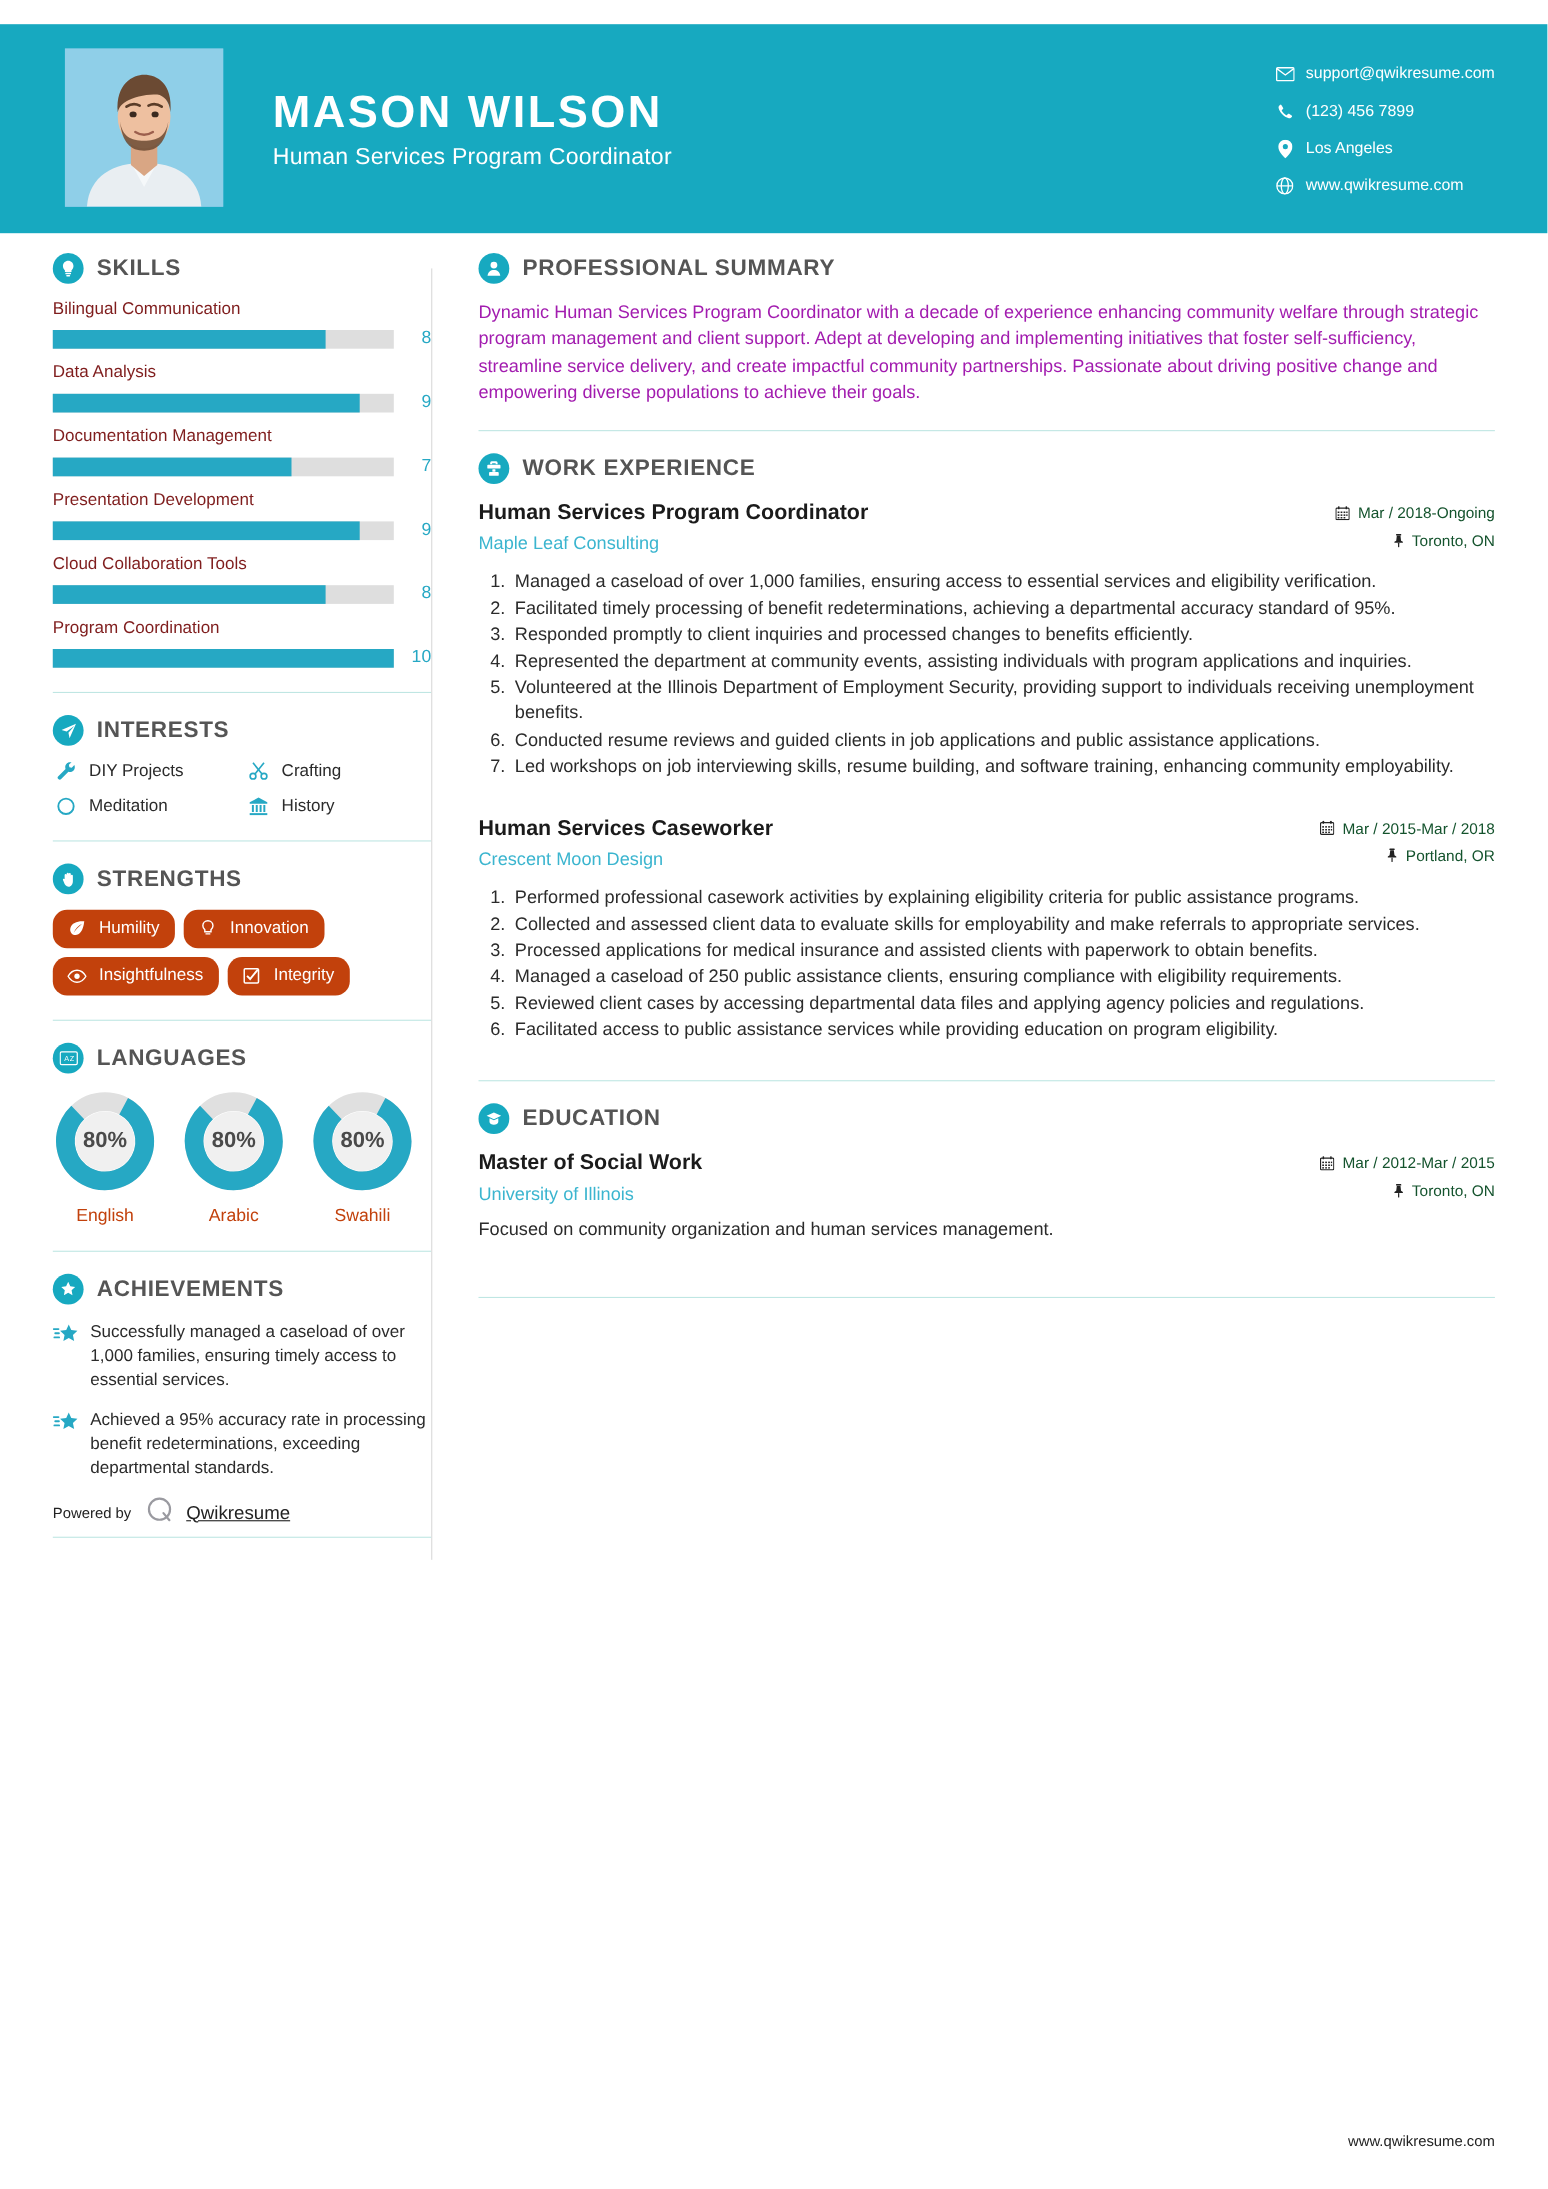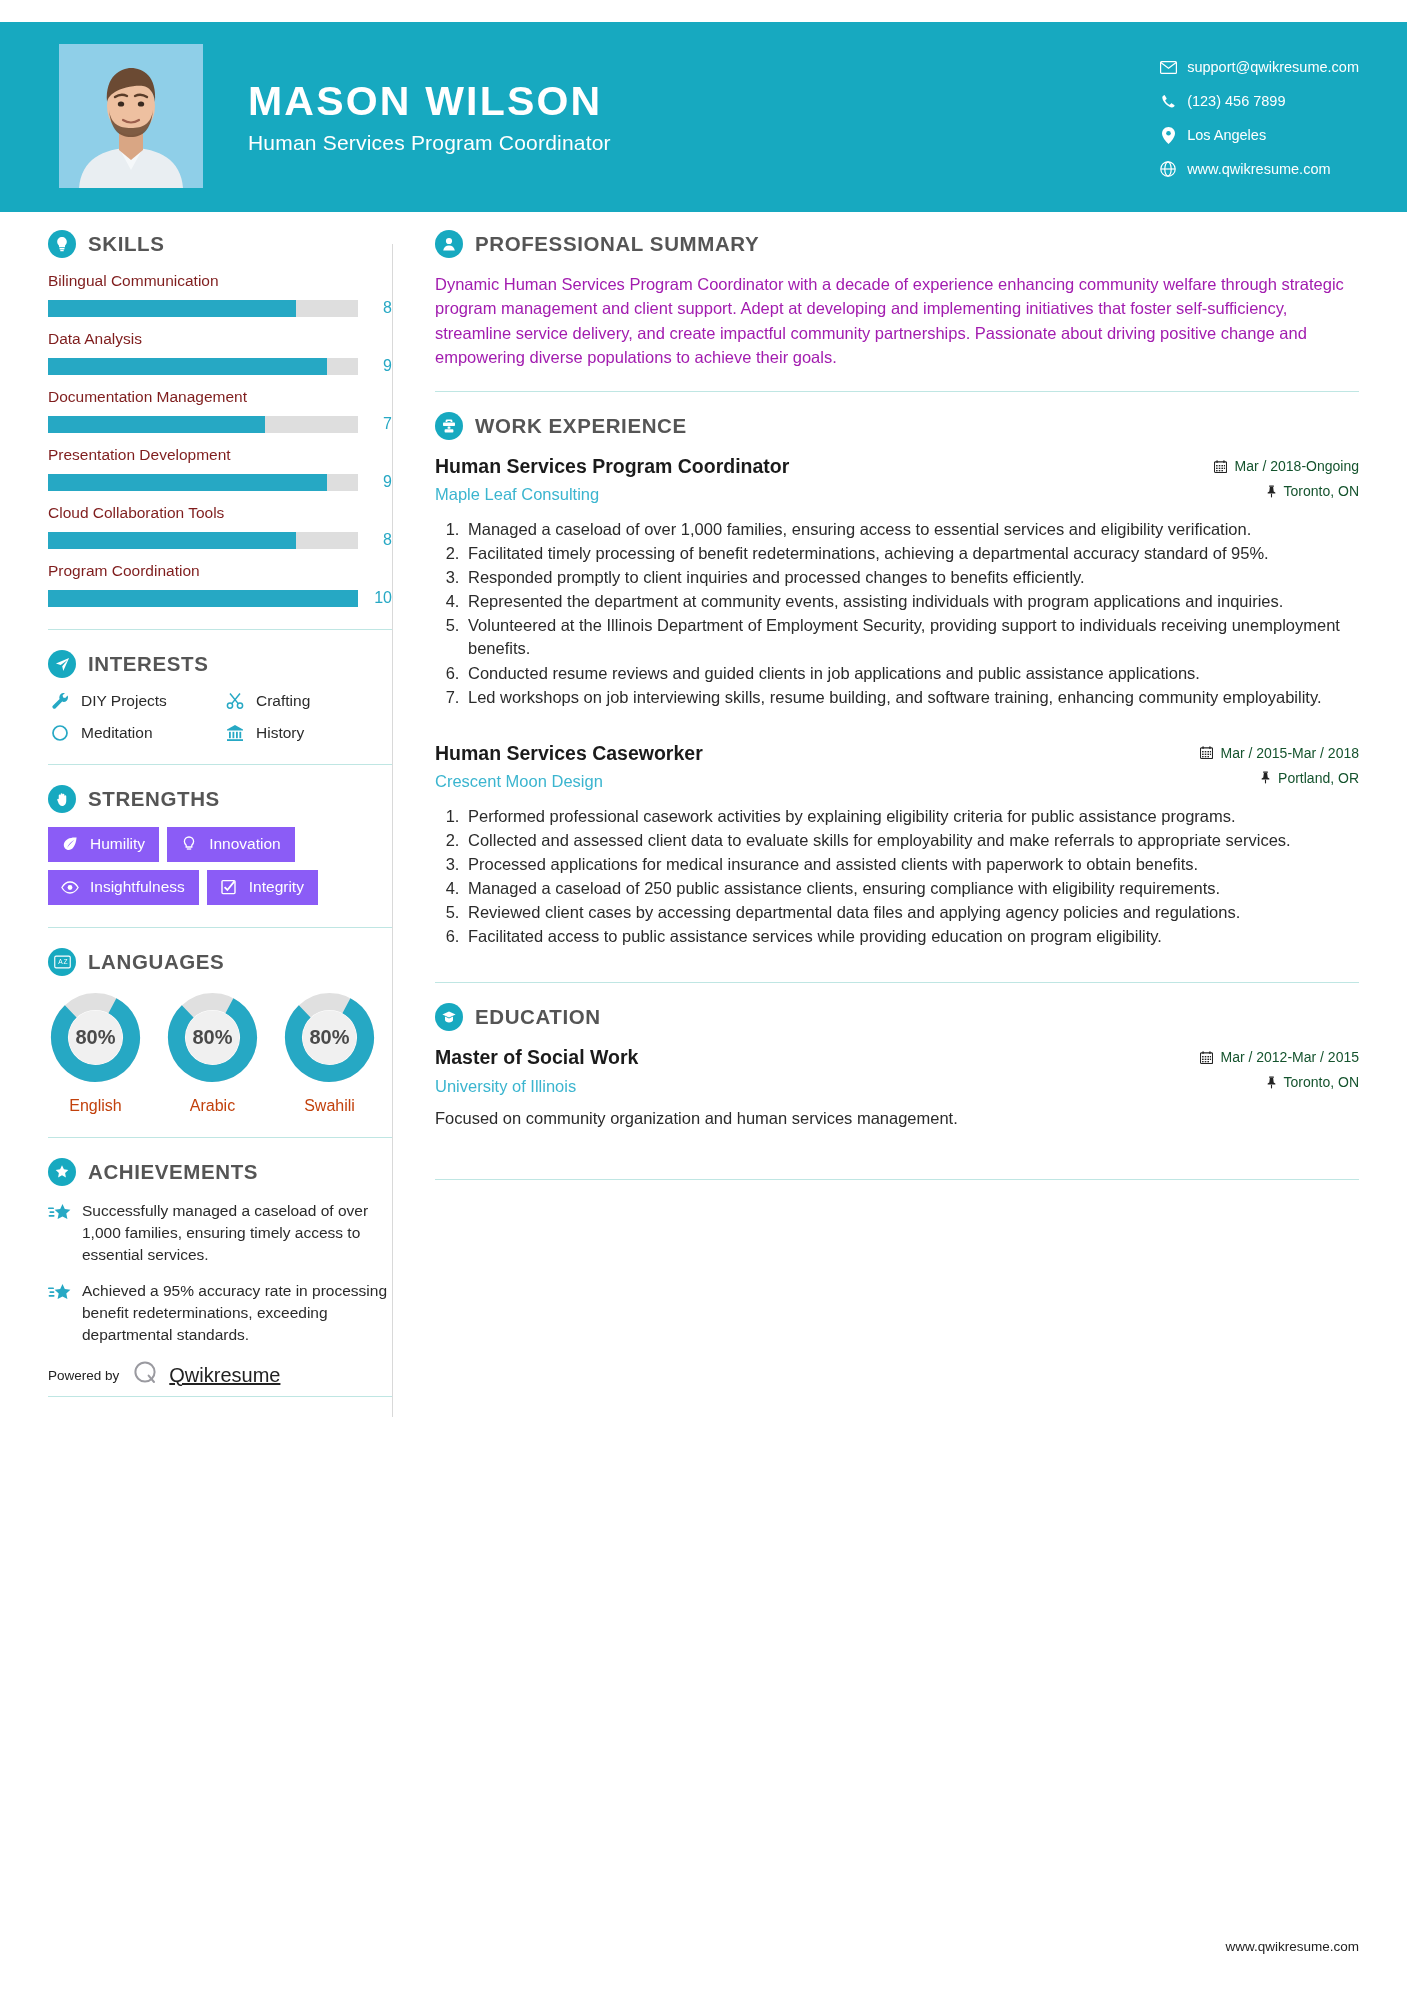--- a/index.html
+++ b/index.html
@@ -178,26 +178,27 @@
   }
   .interest-txt { margin-left: 9px; }
 
   
   .strengths-wrap {
     display: flex;
     flex-wrap: wrap;
     gap: 8px;
   }
   .pill {
-    background: #8b5cf6;
+    background: #c2410c;
     color: #ffffff;
     font-size: 15.5px;
     padding: 8px 14px 9px 12px;
     display: inline-flex;
     align-items: center;
+    border-radius: 13px;
   }
   .pill-ico {
     width: 20px;
     flex: 0 0 20px;
     display: inline-flex;
     justify-content: center;
     align-items: center;
   }
   .pill-txt { margin-left: 10px; }
 
@@ -246,21 +247,21 @@
   
   .powered {
     display: flex;
     align-items: center;
     margin-top: 4px;
     margin-bottom: 6px;
   }
   .powered-lbl { font-size: 13.5px; color: #222222; }
   .powered-logo { margin: 0 10px 0 14px; }
   .powered-brand {
-    font-size: 20px;
+    font-size: 17px;
     color: #222222;
     text-decoration: underline;
   }
 
   
   .summary-text {
     font-size: 16.5px;
     line-height: 1.47;
     color: #a21caf;
   }

